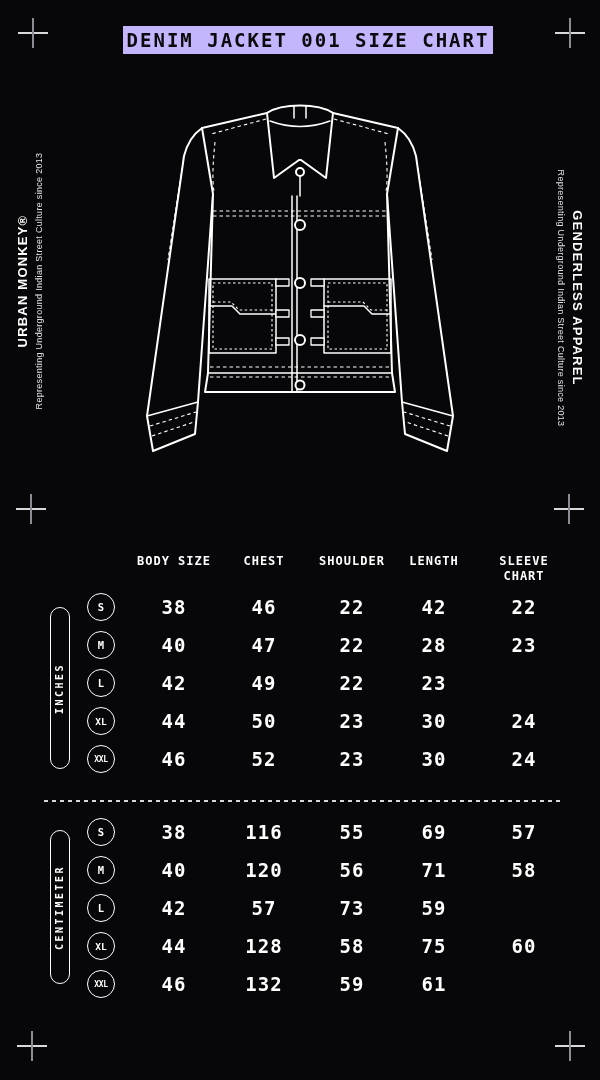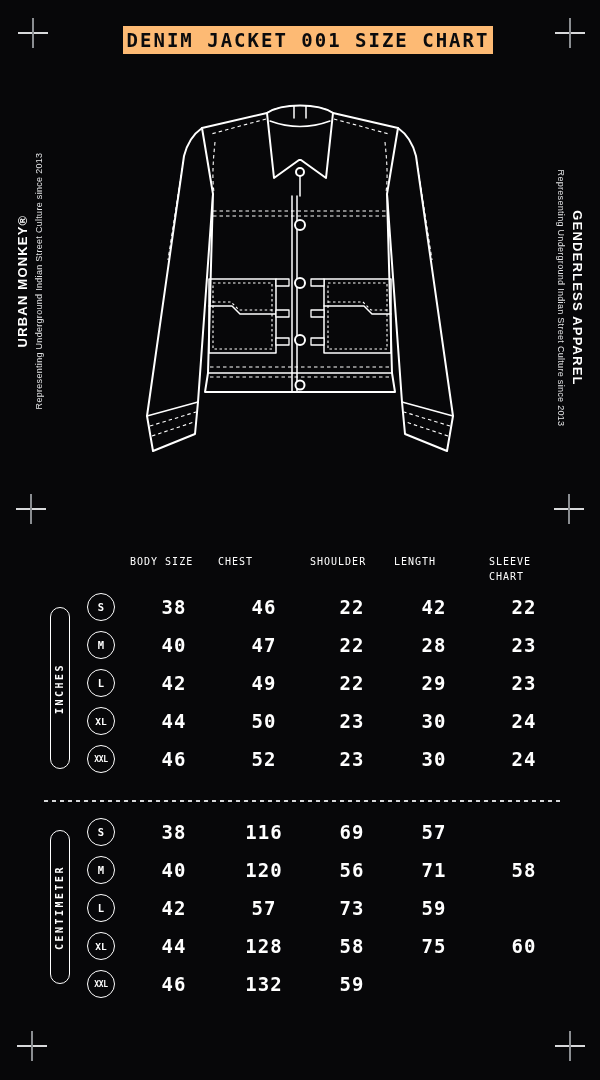--- a/index.html
+++ b/index.html
@@ -9,39 +9,39 @@
   }
   
   .cross{position:absolute;width:30px;height:30px;}
   .cross::before{content:"";position:absolute;left:0;right:0;top:14px;height:2px;background:#d8d9db;}
   .cross::after{content:"";position:absolute;top:0;bottom:0;left:14px;width:2px;background:#8a8d91;}
   .cross.tl{left:18px;top:18px}.cross.tr{left:555px;top:18px}
   .cross.ml{left:16px;top:494px}.cross.mr{left:554px;top:494px}
   .cross.bl{left:17px;top:1031px}.cross.br{left:555px;top:1031px}
   
   .title-box{
-    position:absolute;left:123px;top:26px;width:370px;height:28px;background:#fdba74;
+    position:absolute;left:123px;top:26px;width:370px;height:28px;background:#c4b5fd;
     display:flex;align-items:center;justify-content:center;
   }
   .title-box span{
     color:#0b0b0d;font-size:19px;font-weight:bold;letter-spacing:2px;white-space:nowrap;
   }
   
   .side-brand{position:absolute;text-align:center;font-family:"Liberation Sans","DejaVu Sans",sans-serif;}
   .side-brand .brand{font-size:13px;font-weight:bold;letter-spacing:1.2px;color:#fff;line-height:15px;white-space:nowrap;}
   .side-brand .tagline{font-size:9px;letter-spacing:.3px;color:#e2e3e5;line-height:11px;margin-top:4px;white-space:nowrap;}
   .side-brand.left{width:300px;left:-120px;top:266px;transform:rotate(-90deg);}
   .side-brand.right{width:340px;left:400px;top:283px;transform:rotate(90deg);}
   
   .jacket{position:absolute;left:120px;top:90px;width:360px;height:380px;}
   
   .chart-grid{display:grid;grid-template-columns:58px 88px 92px 84px 80px 100px;}
   .chart-header{position:absolute;left:72px;top:554px;width:502px;}
   .col-h{
-    font-size:10px;font-weight:normal;letter-spacing:1px;text-align:left;
+    font-size:12px;font-weight:bold;letter-spacing:1px;text-align:center;
     line-height:15px;white-space:pre-line;
   }
   .rows{position:absolute;left:72px;width:502px;}
   .rows.inches{top:588px;}
   .rows.centimeter{top:813px;}
   .row{height:38px;}
   .cell{display:flex;align-items:center;justify-content:center;}
   .val{font-size:19px;font-weight:bold;letter-spacing:1px;}
   .size-circle{
     width:26px;height:26px;border:1.5px solid #fff;border-radius:50%;
@@ -184,21 +184,20 @@
     <div class="cell val">23</div>
   </div>
 
   <div class="row chart-grid">
     <div class="cell">
       <span class="size-circle">L</span>
     </div>
     <div class="cell val">42</div>
     <div class="cell val">49</div>
     <div class="cell val">22</div>
-    <div class="cell val">29</div>
     <div class="cell val">23</div>
   </div>
 
   <div class="row chart-grid">
     <div class="cell">
       <span class="size-circle xl">XL</span>
     </div>
     <div class="cell val">44</div>
     <div class="cell val">50</div>
     <div class="cell val">23</div>
@@ -218,20 +217,21 @@
   </div>
 </div>
 <div class="separator"></div>
 <div class="rows centimeter">
   <div class="row chart-grid">
     <div class="cell">
       <span class="size-circle">S</span>
     </div>
     <div class="cell val">38</div>
     <div class="cell val">116</div>
+    <div class="cell val">55</div>
     <div class="cell val">69</div>
     <div class="cell val">57</div>
   </div>
 
   <div class="row chart-grid">
     <div class="cell">
       <span class="size-circle">M</span>
     </div>
     <div class="cell val">40</div>
     <div class="cell val">120</div>
@@ -261,14 +261,15 @@
     <div class="cell val">60</div>
   </div>
 
   <div class="row chart-grid">
     <div class="cell">
       <span class="size-circle xxl">XXL</span>
     </div>
     <div class="cell val">46</div>
     <div class="cell val">132</div>
     <div class="cell val">59</div>
+    <div class="cell val">61</div>
   </div>
 </div>
 
 </body></html>

